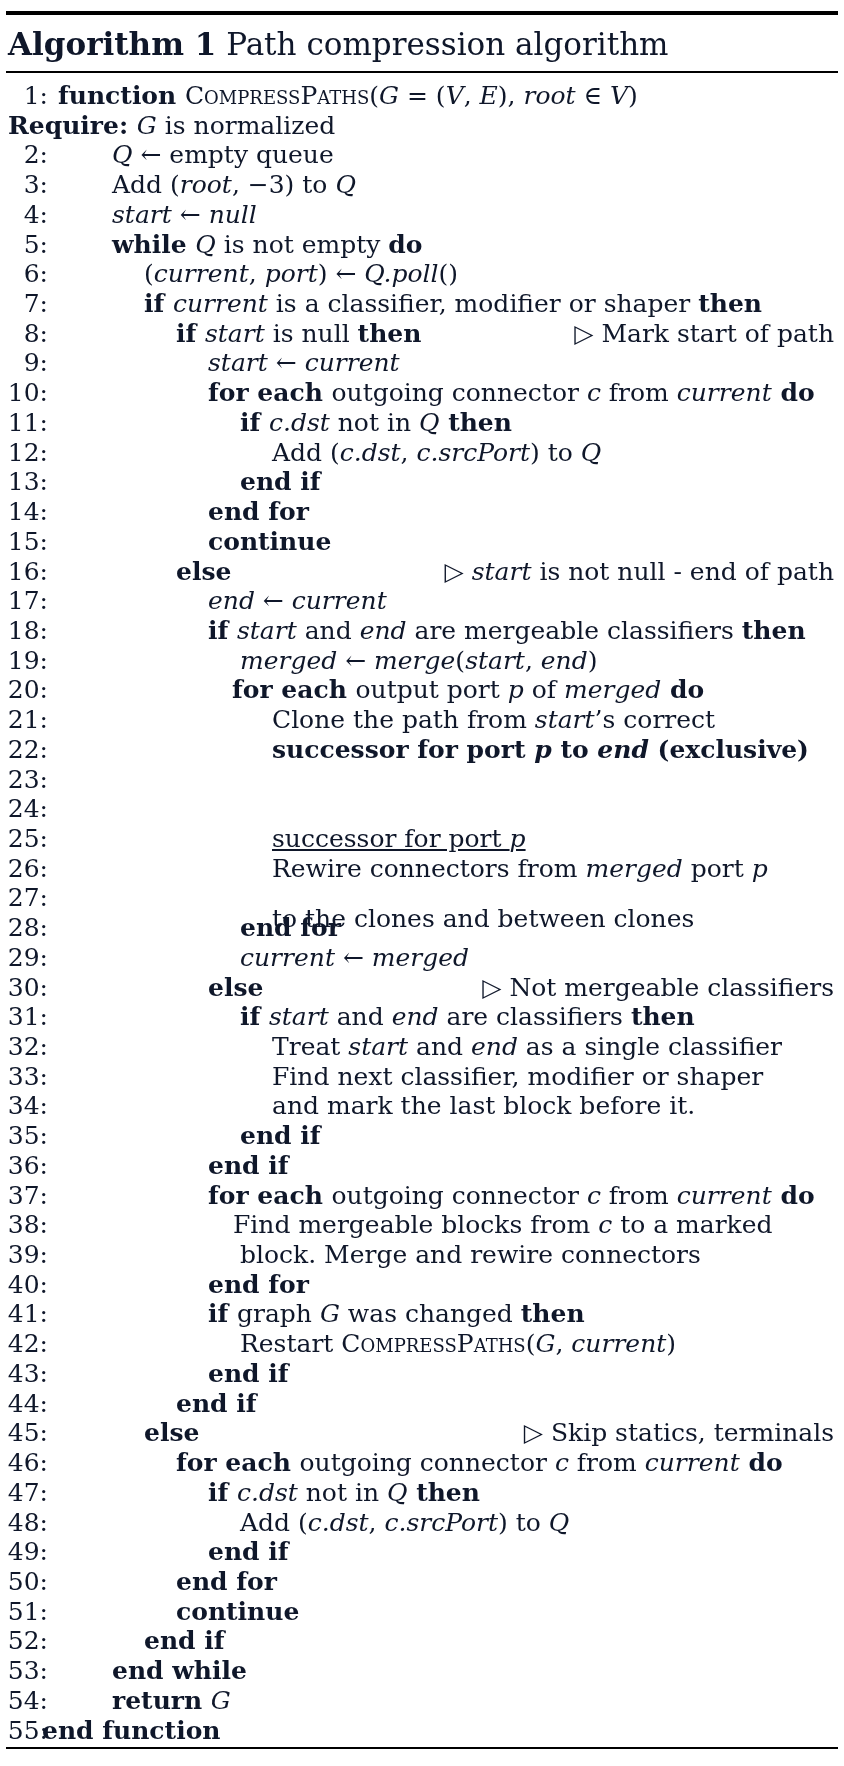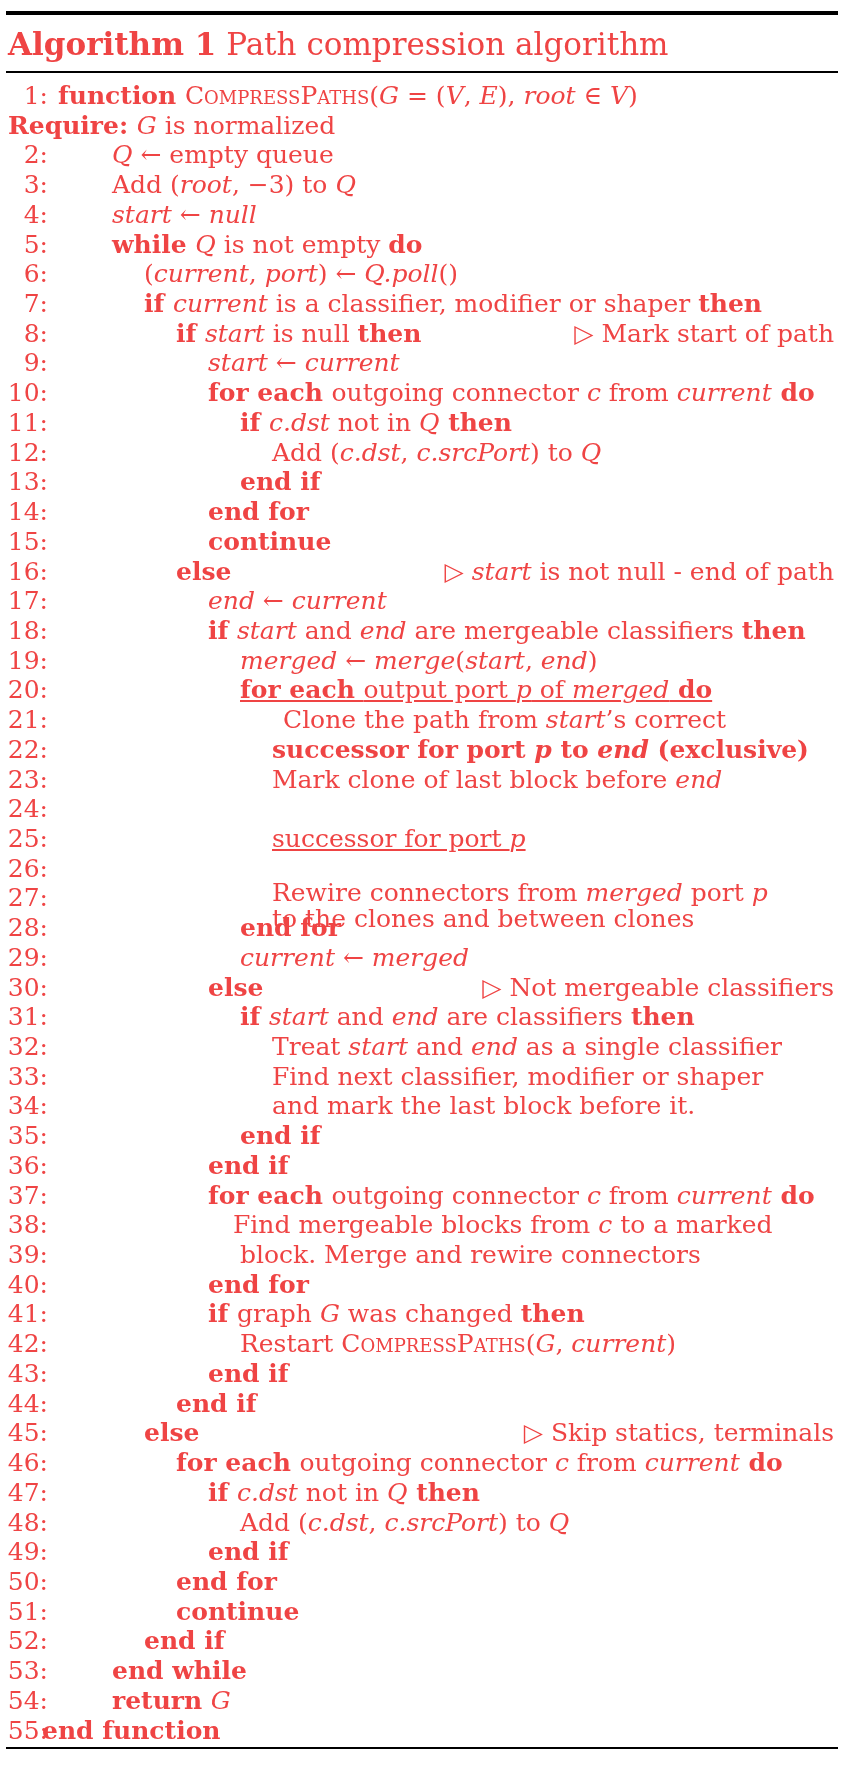--- a/index.html
+++ b/index.html
@@ -1,16 +1,16 @@
 <!DOCTYPE html>
 <html><head>
 <meta charset="utf-8">
 <style>
   html,body{margin:0;padding:0;background:#ffffff;}
-  .page{position:relative;width:844px;height:1766px;background:#ffffff;color:#ef4444;
+  .page{position:relative;width:844px;height:1766px;background:#ffffff;color:#0f172a;
         font-family:"DejaVu Serif","Liberation Serif",serif;overflow:hidden;}
   .rule{position:absolute;left:6px;right:6px;background:#000000;}
   .rule-top{top:11px;height:4px;}
   .rule-mid{top:71px;height:2px;}
   .rule-bot{top:1747px;height:2px;}
   .caption{position:absolute;left:8px;top:17px;height:54px;line-height:54px;
            font-size:31px;white-space:pre;}
   .caption .cap-bold{font-weight:bold;}
   .algo-body{position:absolute;left:0;top:81px;width:844px;}
   .row{position:relative;height:29.73px;line-height:29.73px;font-size:25px;white-space:pre;}
@@ -43,27 +43,27 @@
       <div class="row"><span class="num">10:</span><span class="content" style="left: 208px;"><span class="kw">for each </span><span class="rm">outgoing connector </span><span class="it">c</span><span class="rm"> from </span><span class="it">current</span><span class="kw"> do</span></span></div>
       <div class="row"><span class="num">11:</span><span class="content" style="left: 240px;"><span class="kw">if </span><span class="it">c.dst</span><span class="rm"> not in </span><span class="it">Q</span><span class="kw"> then</span></span></div>
       <div class="row"><span class="num">12:</span><span class="content" style="left: 272px;"><span class="rm">Add (</span><span class="it">c.dst</span><span class="rm">, </span><span class="it">c.srcPort</span><span class="rm">) to </span><span class="it">Q</span></span></div>
       <div class="row"><span class="num">13:</span><span class="content" style="left: 240px;"><span class="kw">end if</span></span></div>
       <div class="row"><span class="num">14:</span><span class="content" style="left: 208px;"><span class="kw">end for</span></span></div>
       <div class="row"><span class="num">15:</span><span class="content" style="left: 208px;"><span class="kw">continue</span></span></div>
       <div class="row"><span class="num">16:</span><span class="content" style="left: 176px;"><span class="kw">else</span></span><span class="cmt"><span class="rm">▷ </span><span class="it">start</span><span class="rm"> is not null - end of path</span></span></div>
       <div class="row"><span class="num">17:</span><span class="content" style="left: 208px;"><span class="it">end</span><span class="rm"> ← </span><span class="it">current</span></span></div>
       <div class="row"><span class="num">18:</span><span class="content" style="left: 208px;"><span class="kw">if </span><span class="it">start</span><span class="rm"> and </span><span class="it">end</span><span class="rm"> are mergeable classifiers </span><span class="kw">then</span></span></div>
       <div class="row"><span class="num">19:</span><span class="content" style="left: 240px;"><span class="it">merged</span><span class="rm"> ← </span><span class="it">merge</span><span class="rm">(</span><span class="it">start</span><span class="rm">, </span><span class="it">end</span><span class="rm">)</span></span></div>
-      <div class="row"><span class="num">20:</span><span class="content" style="left: 240px; text-decoration: underline;"><span class="kw">for each </span><span class="rm">output port </span><span class="it">p</span><span class="rm"> of </span><span class="it">merged</span><span class="kw"> do</span></span></div>
-      <div class="row"><span class="num">21:</span><span class="content" style="left: 272px; margin-left: 11px;"><span class="rm">Clone the path from </span><span class="it">start</span><span class="rm">’s correct</span></span></div>
+      <div class="row"><span class="num">20:</span><span class="content" style="left: 232px;"><span class="kw">for each </span><span class="rm">output port </span><span class="it">p</span><span class="rm"> of </span><span class="it">merged</span><span class="kw"> do</span></span></div>
+      <div class="row"><span class="num">21:</span><span class="content" style="left: 272px;"><span class="rm">Clone the path from </span><span class="it">start</span><span class="rm">’s correct</span></span></div>
       <div class="row"><span class="num">22:</span><span class="content" style="left: 272px; font-weight: bold;"><span class="rm">successor for port </span><span class="it">p</span><span class="rm"> to </span><span class="it">end</span><span class="rm"> (exclusive)</span></span></div>
-      <div class="row"><span class="num">23:</span><span class="content" style="left: 272px;"><span class="rm">Mark clone of last block before </span><span class="it">end</span></span></div>
+      <div class="row"><span class="num">23:</span></div>
       <div class="row"><span class="num">24:</span></div>
       <div class="row"><span class="num">25:</span><span class="content" style="left: 272px; text-decoration: underline;"><span class="rm">successor for port </span><span class="it">p</span></span></div>
-      <div class="row"><span class="num">26:</span><span class="content" style="left: 272px; margin-top: 24px;"><span class="rm">Rewire connectors from </span><span class="it">merged</span><span class="rm"> port </span><span class="it">p</span></span></div>
+      <div class="row"><span class="num">26:</span><span class="content" style="left: 272px;"><span class="rm">Rewire connectors from </span><span class="it">merged</span><span class="rm"> port </span><span class="it">p</span></span></div>
       <div class="row"><span class="num">27:</span><span class="content" style="left: 272px; margin-top: 21px;"><span class="rm">to the clones and between clones</span></span></div>
       <div class="row"><span class="num">28:</span><span class="content" style="left: 240px;"><span class="kw">end for</span></span></div>
       <div class="row"><span class="num">29:</span><span class="content" style="left: 240px;"><span class="it">current</span><span class="rm"> ← </span><span class="it">merged</span></span></div>
       <div class="row"><span class="num">30:</span><span class="content" style="left: 208px;"><span class="kw">else</span></span><span class="cmt"><span class="rm">▷ Not mergeable classifiers</span></span></div>
       <div class="row"><span class="num">31:</span><span class="content" style="left: 240px;"><span class="kw">if </span><span class="it">start</span><span class="rm"> and </span><span class="it">end</span><span class="rm"> are classifiers </span><span class="kw">then</span></span></div>
       <div class="row"><span class="num">32:</span><span class="content" style="left: 272px;"><span class="rm">Treat </span><span class="it">start</span><span class="rm"> and </span><span class="it">end</span><span class="rm"> as a single classifier</span></span></div>
       <div class="row"><span class="num">33:</span><span class="content" style="left: 272px;"><span class="rm">Find next classifier, modifier or shaper</span></span></div>
       <div class="row"><span class="num">34:</span><span class="content" style="left: 272px;"><span class="rm">and mark the last block before it.</span></span></div>
       <div class="row"><span class="num">35:</span><span class="content" style="left: 240px;"><span class="kw">end if</span></span></div>
       <div class="row"><span class="num">36:</span><span class="content" style="left: 208px;"><span class="kw">end if</span></span></div>

